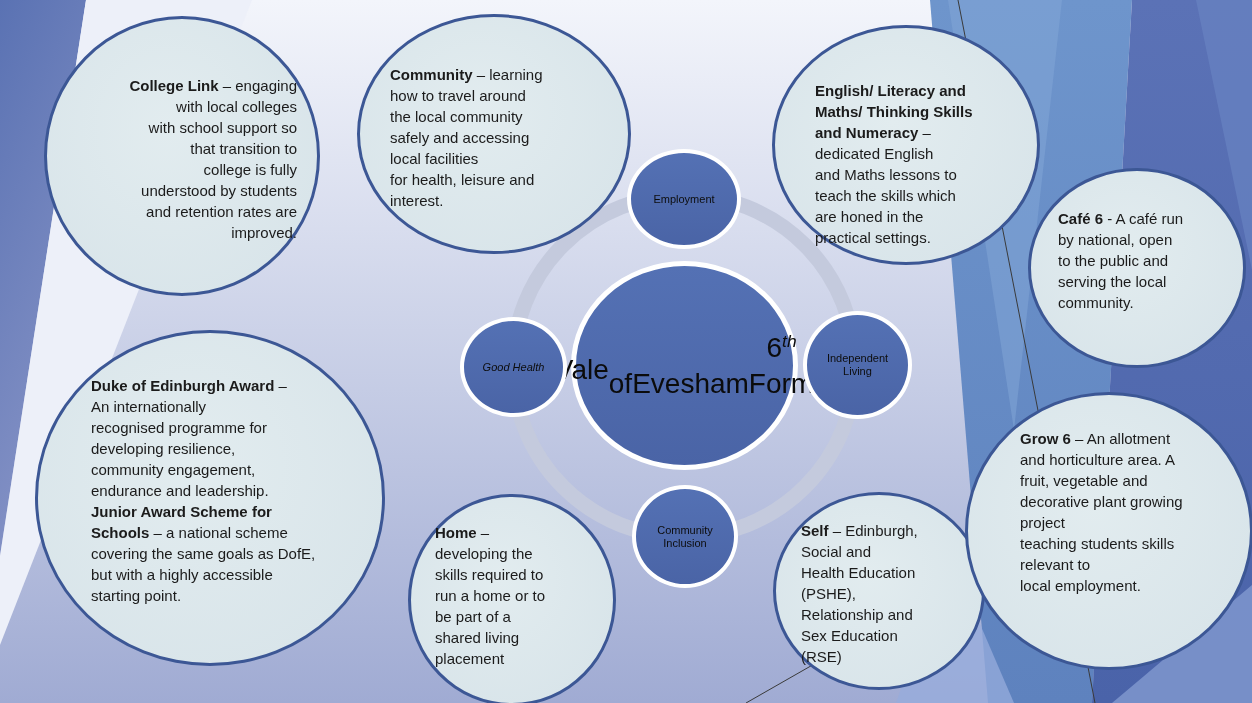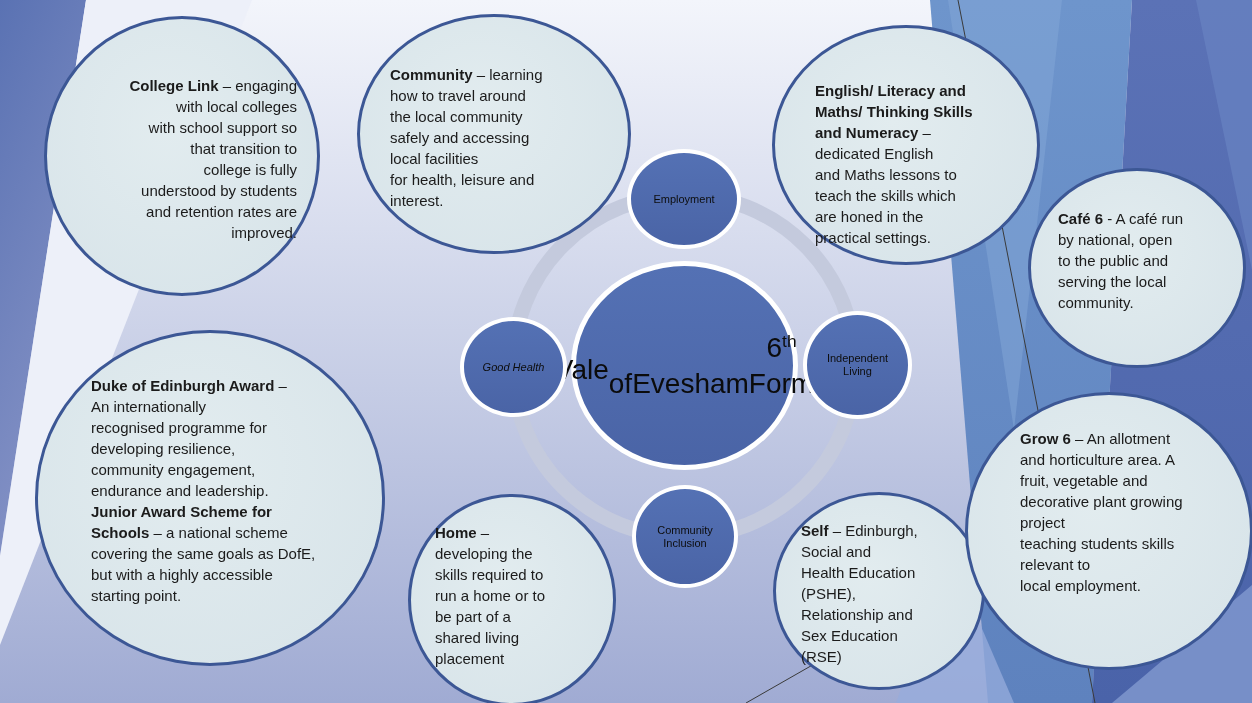--- a/index.html
+++ b/index.html
@@ -20,21 +20,21 @@
     display:flex;align-items:center;justify-content:center;
     text-align:center;color:#0d0d0d;
   }
   .spoke-label{
     font-size:11px;line-height:1.15;white-space:pre-line;
   }
   #center-node{border-width:5px;}
   .center-text{display:flex;flex-direction:row;align-items:flex-end;
     font-size:28px;color:#0b0b0b;line-height:36px;}
   .center-text .first{margin-bottom:14px;}
-  .center-text sup{font-size:0.62em;line-height:0;}
+  .center-text sup{font-size:0.62em;line-height:0;font-style:italic;}
   
   .callout{
     position:absolute;z-index:3;border-radius:50%;
     background:radial-gradient(ellipse at 45% 40%, #E2ECEF 0%, var(--callout-fill) 75%);
     border:3px solid var(--callout-border);
     box-sizing:border-box;
   }
   .callout-text{
     position:absolute;
     font-size:15px;line-height:21px;color:var(--text);

